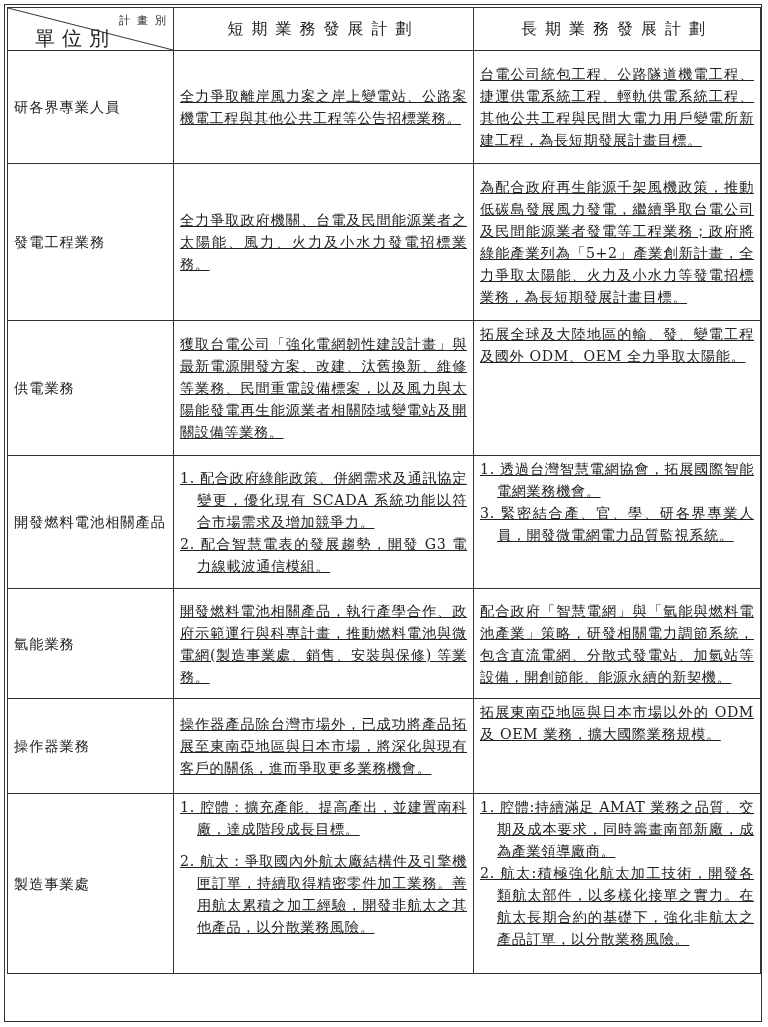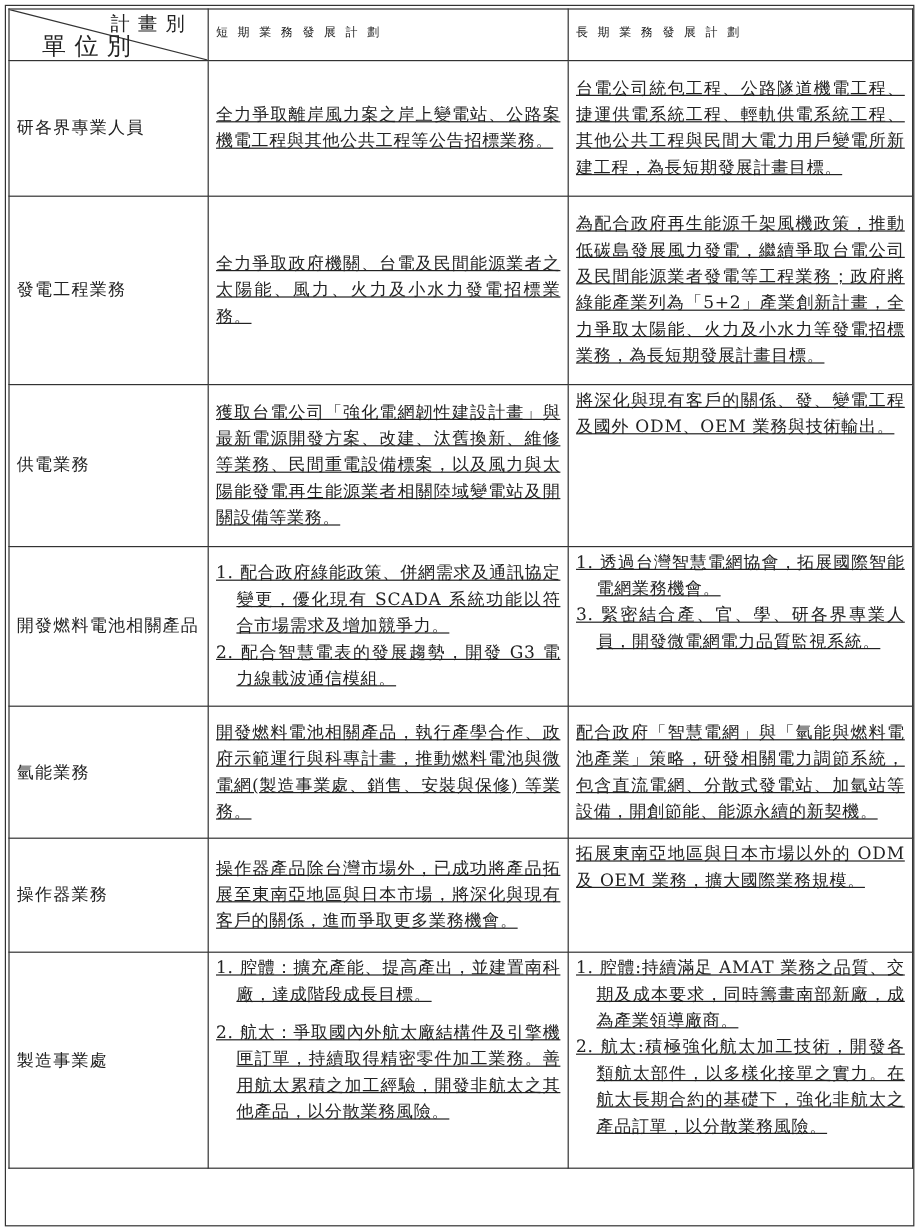--- a/index.html
+++ b/index.html
@@ -7,26 +7,26 @@
          font-family:"DejaVu Serif", "Liberation Serif", serif; color:#222; }
   .frame { position:absolute; left:4px; top:4px; width:758px; height:1018px;
            border:1px solid #333; box-sizing:border-box; }
   table { position:absolute; left:7px; top:7px; width:753px; border-collapse:collapse;
           table-layout:fixed; font-size:14.2px; line-height:22px; }
   td, th { border:1px solid #333; vertical-align:middle; padding:2px 6px; font-weight:normal; }
   table { border:1.5px solid #333; }
   .c0 { width:166px; }
   .c1 { width:300px; }
   .c2 { width:287px; }
-  th.center { text-align:left; letter-spacing:8px; font-size:10px;font-family:Liberation Mono, monospace; }
+  th.center { text-align:center; letter-spacing:8px; font-size:16px; }
   td.unit { letter-spacing:1px; padding-left:6px; }
   td.txt { text-align:justify; letter-spacing:0.6px;text-decoration:underline; }
   .diag { position:relative; height:38px; padding:0; }
   .diag svg { position:absolute; left:0; top:0; width:100%; height:100%; }
-  .diag .tr { position:absolute; right:12px; top:2px; letter-spacing:7px; font-size:16px;font-family:Liberation Serif, serif; }
+  .diag .tr { position:absolute; right:0; top:2px; letter-spacing:7px; font-size:11px; }
   .diag .bl { position:absolute; left:4px; bottom:1px; letter-spacing:7px; font-size:20px;margin-left:23px; }
   .top { vertical-align:top; }
   ol { margin:0; padding:0; list-style:none; }
   ol li { padding-left:17px; text-indent:-17px; }
   .gap { margin-top:10px; }
 </style>
 </head>
 <body>
 
 <div class="frame"></div>
@@ -58,21 +58,21 @@
 
   <tr style="height:157px;">
     <td class="unit">發電工程業務</td>
     <td class="txt">全力爭取政府機關、台電及民間能源業者之太陽能、風力、火力及小水力發電招標業務。</td>
     <td class="txt">為配合政府再生能源千架風機政策，推動低碳島發展風力發電，繼續爭取台電公司及民間能源業者發電等工程業務；政府將綠能產業列為「5+2」產業創新計畫，全力爭取太陽能、火力及小水力等發電招標業務，為長短期發展計畫目標。</td>
   </tr>
 
   <tr style="height:135px;">
     <td class="unit">供電業務</td>
     <td class="txt">獲取台電公司「強化電網韌性建設計畫」與最新電源開發方案、改建、汰舊換新、維修等業務、民間重電設備標案，以及風力與太陽能發電再生能源業者相關陸域變電站及開關設備等業務。</td>
-    <td class="txt top">將深化與現有客戶的關係、發、變電工程及國外 ODM、OEM 業務與技術輸出。</td>
+    <td class="txt top">拓展全球及大陸地區的輸、發、變電工程及國外 ODM、OEM 全力爭取太陽能。</td>
   </tr>
 
 
   <tr style="height:133px;">
     <td class="unit">開發燃料電池相關產品</td>
     <td class="txt">
       <ol>
         <li>1. 配合政府綠能政策、併網需求及通訊協定變更，優化現有 SCADA 系統功能以符合市場需求及增加競爭力。</li>
         <li>2. 配合智慧電表的發展趨勢，開發 G3 電力線載波通信模組。</li>
       </ol>

